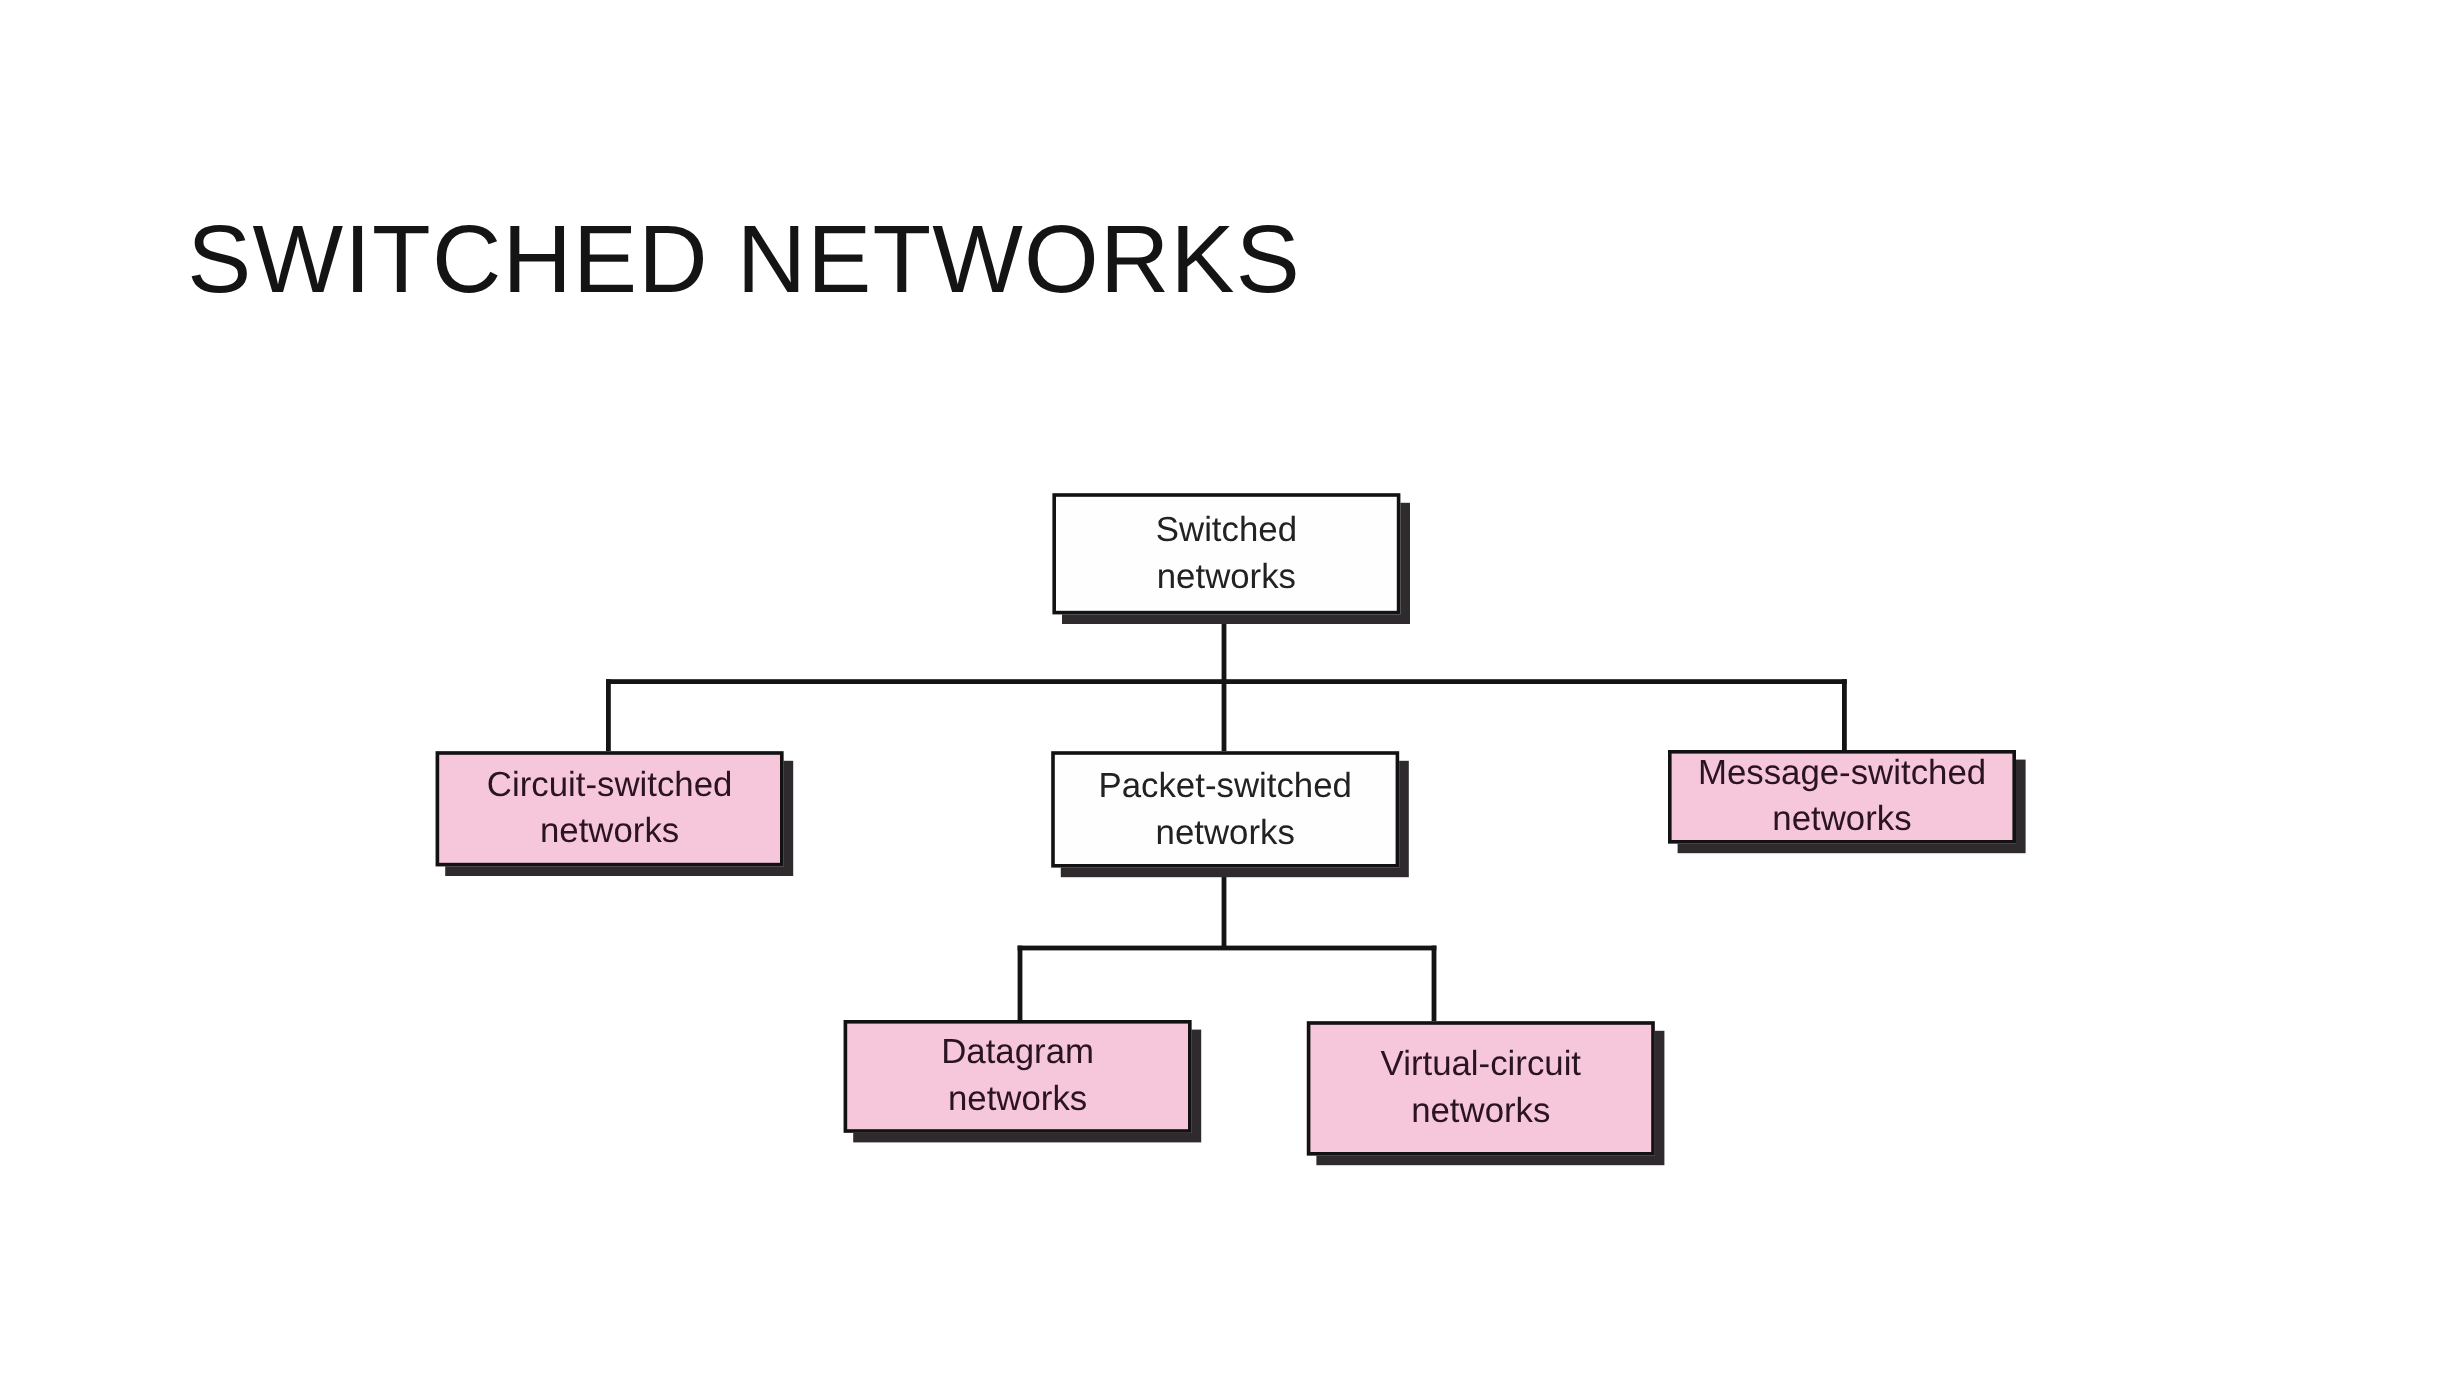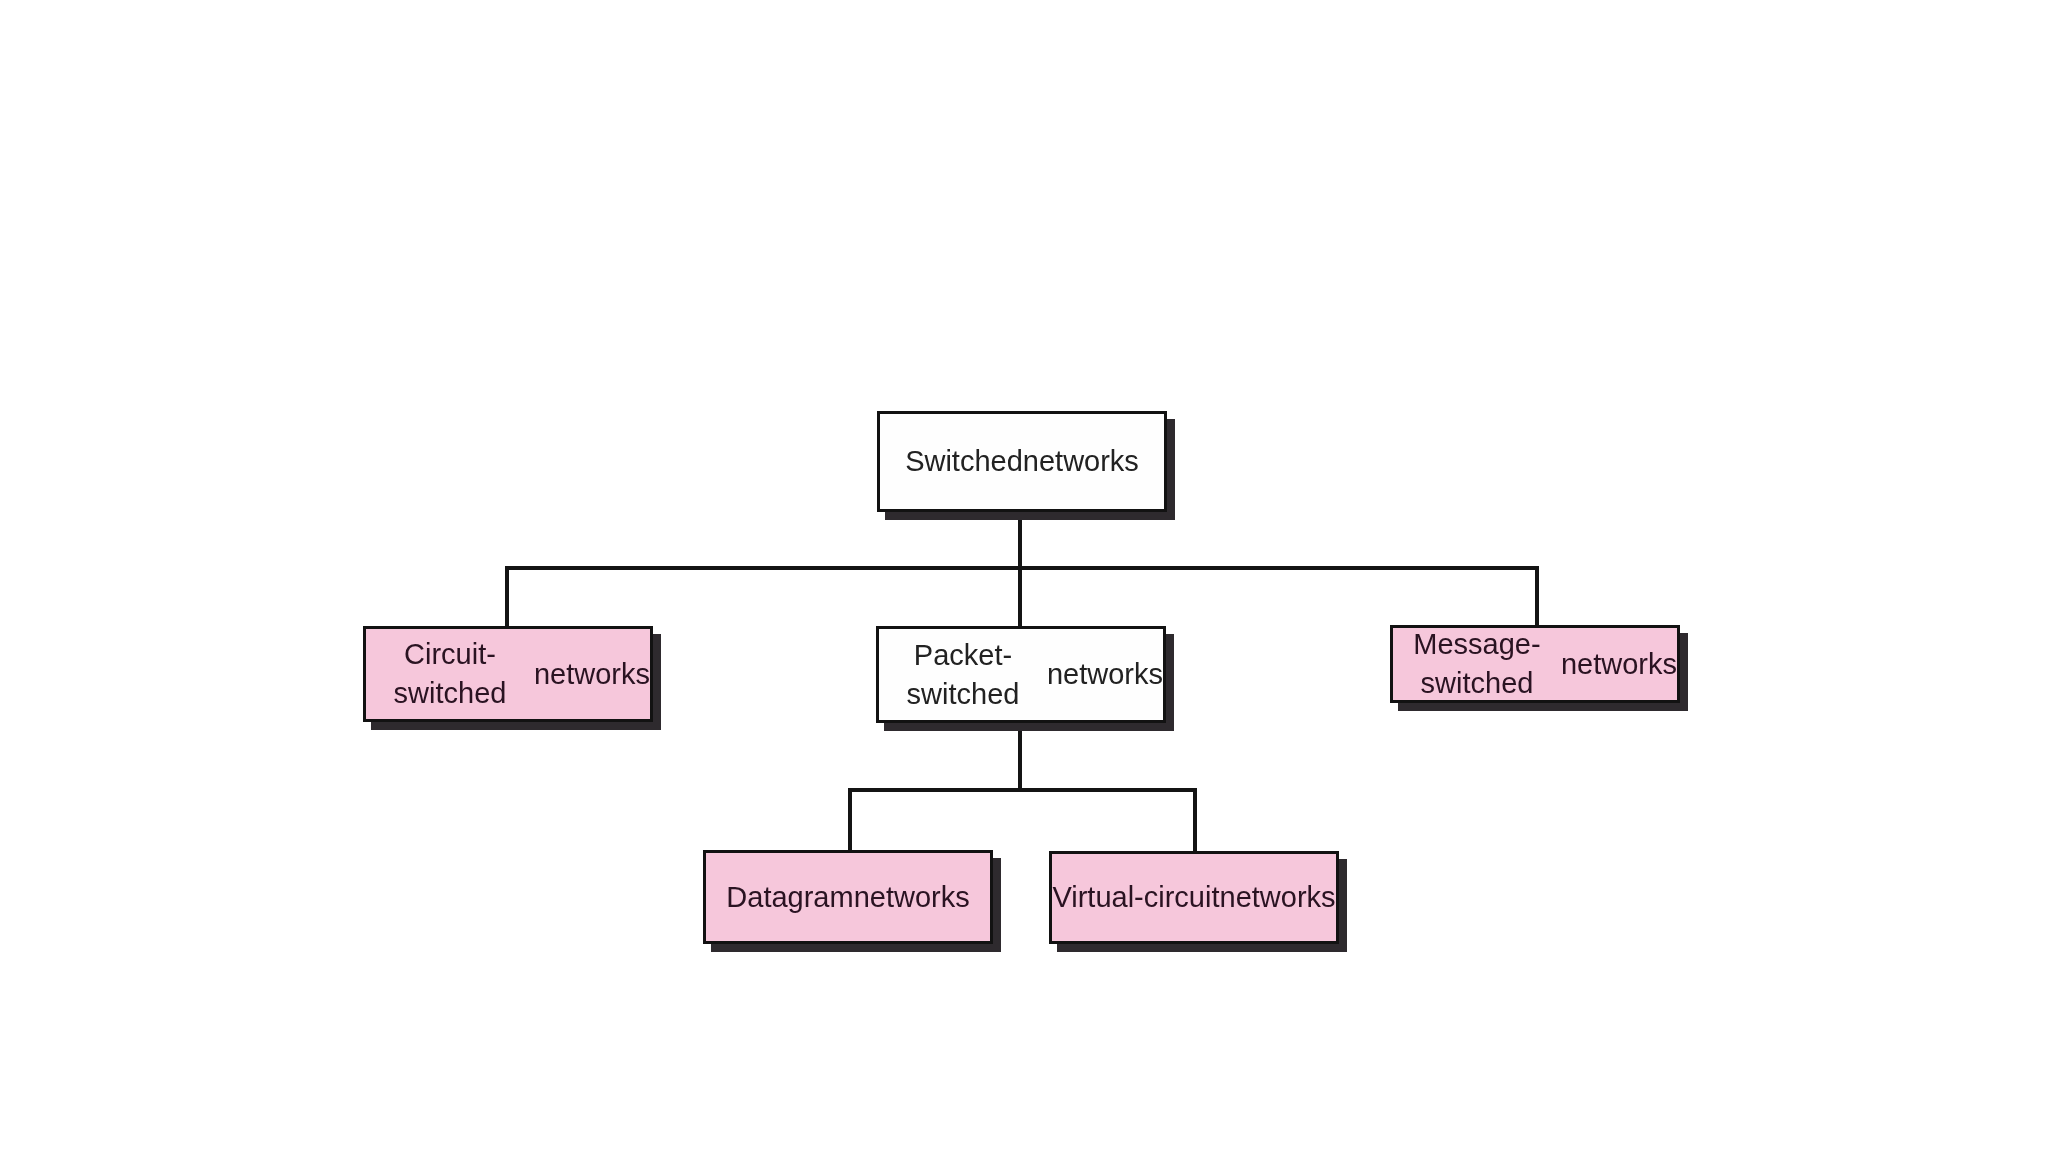--- a/index.html
+++ b/index.html
@@ -27,36 +27,36 @@
     line-height: 1;
   }
   
   .node {
     position: absolute;
     width: 290px;
     box-sizing: border-box;
     border: 3px solid var(--node_border, #121212);
     box-shadow: 8px 8px 0 var(--shadow, #2e2a2e);
     display: flex;
-    flex-direction: row;
+    flex-direction: column;
     align-items: center;
     justify-content: center;
     text-align: center;
     font-size: 29px;
     line-height: 39px;
   }
   .fill-white { background: var(--node_white, #fefefe); color: var(--node_text_black, #222222); }
   .fill-pink  { background: var(--node_pink, #f6c7db);  color: var(--node_text_dark, #2a1322); }
 
   .node--switched { left: 877px;  top: 411px; height: 101px; }
   .node--circuit  { left: 363px;  top: 626px; height: 96px;  }
   .node--packet   { left: 876px;  top: 626px; height: 97px; text-align: center;  }
   .node--message  { left: 1390px; top: 625px; height: 78px;  }
   .node--datagram { left: 703px;  top: 850px; height: 94px;  }
-  .node--virtual  { left: 1049px; top: 851px; height: 93px;  }
+  .node--virtual  { left: 1089px; top: 851px; height: 112px;  }
 
   
   .line {
     position: absolute;
     background: var(--line, #141414);
   }
   .line-v { width: 4px; }
   .line-h { height: 4px; }
 
   .conn-top-stub      { left: 1018px; top: 512px; height: 114px; } 
@@ -66,20 +66,21 @@
   .conn-packet-stub   { left: 1018px; top: 723px; height: 67px;  } 
   .conn-h2            { left: 848px;  top: 788px; width: 349px;  } 
   .conn-drop-datagram { left: 848px;  top: 788px; height: 62px;  }
   .conn-drop-virtual  { left: 1193px; top: 788px; height: 63px;  }
 </style>
 </head>
 <body>
 
 <div class="slide">
 
+  <h1 class="slide-title">SWITCHED NETWORKS</h1>
 
   <div class="line line-v conn-top-stub"></div>
   <div class="line line-h conn-h1"></div>
   <div class="line line-v conn-drop-circuit"></div>
   <div class="line line-v conn-drop-message"></div>
   <div class="line line-v conn-packet-stub"></div>
   <div class="line line-h conn-h2"></div>
   <div class="line line-v conn-drop-datagram"></div>
   <div class="line line-v conn-drop-virtual"></div>
 

